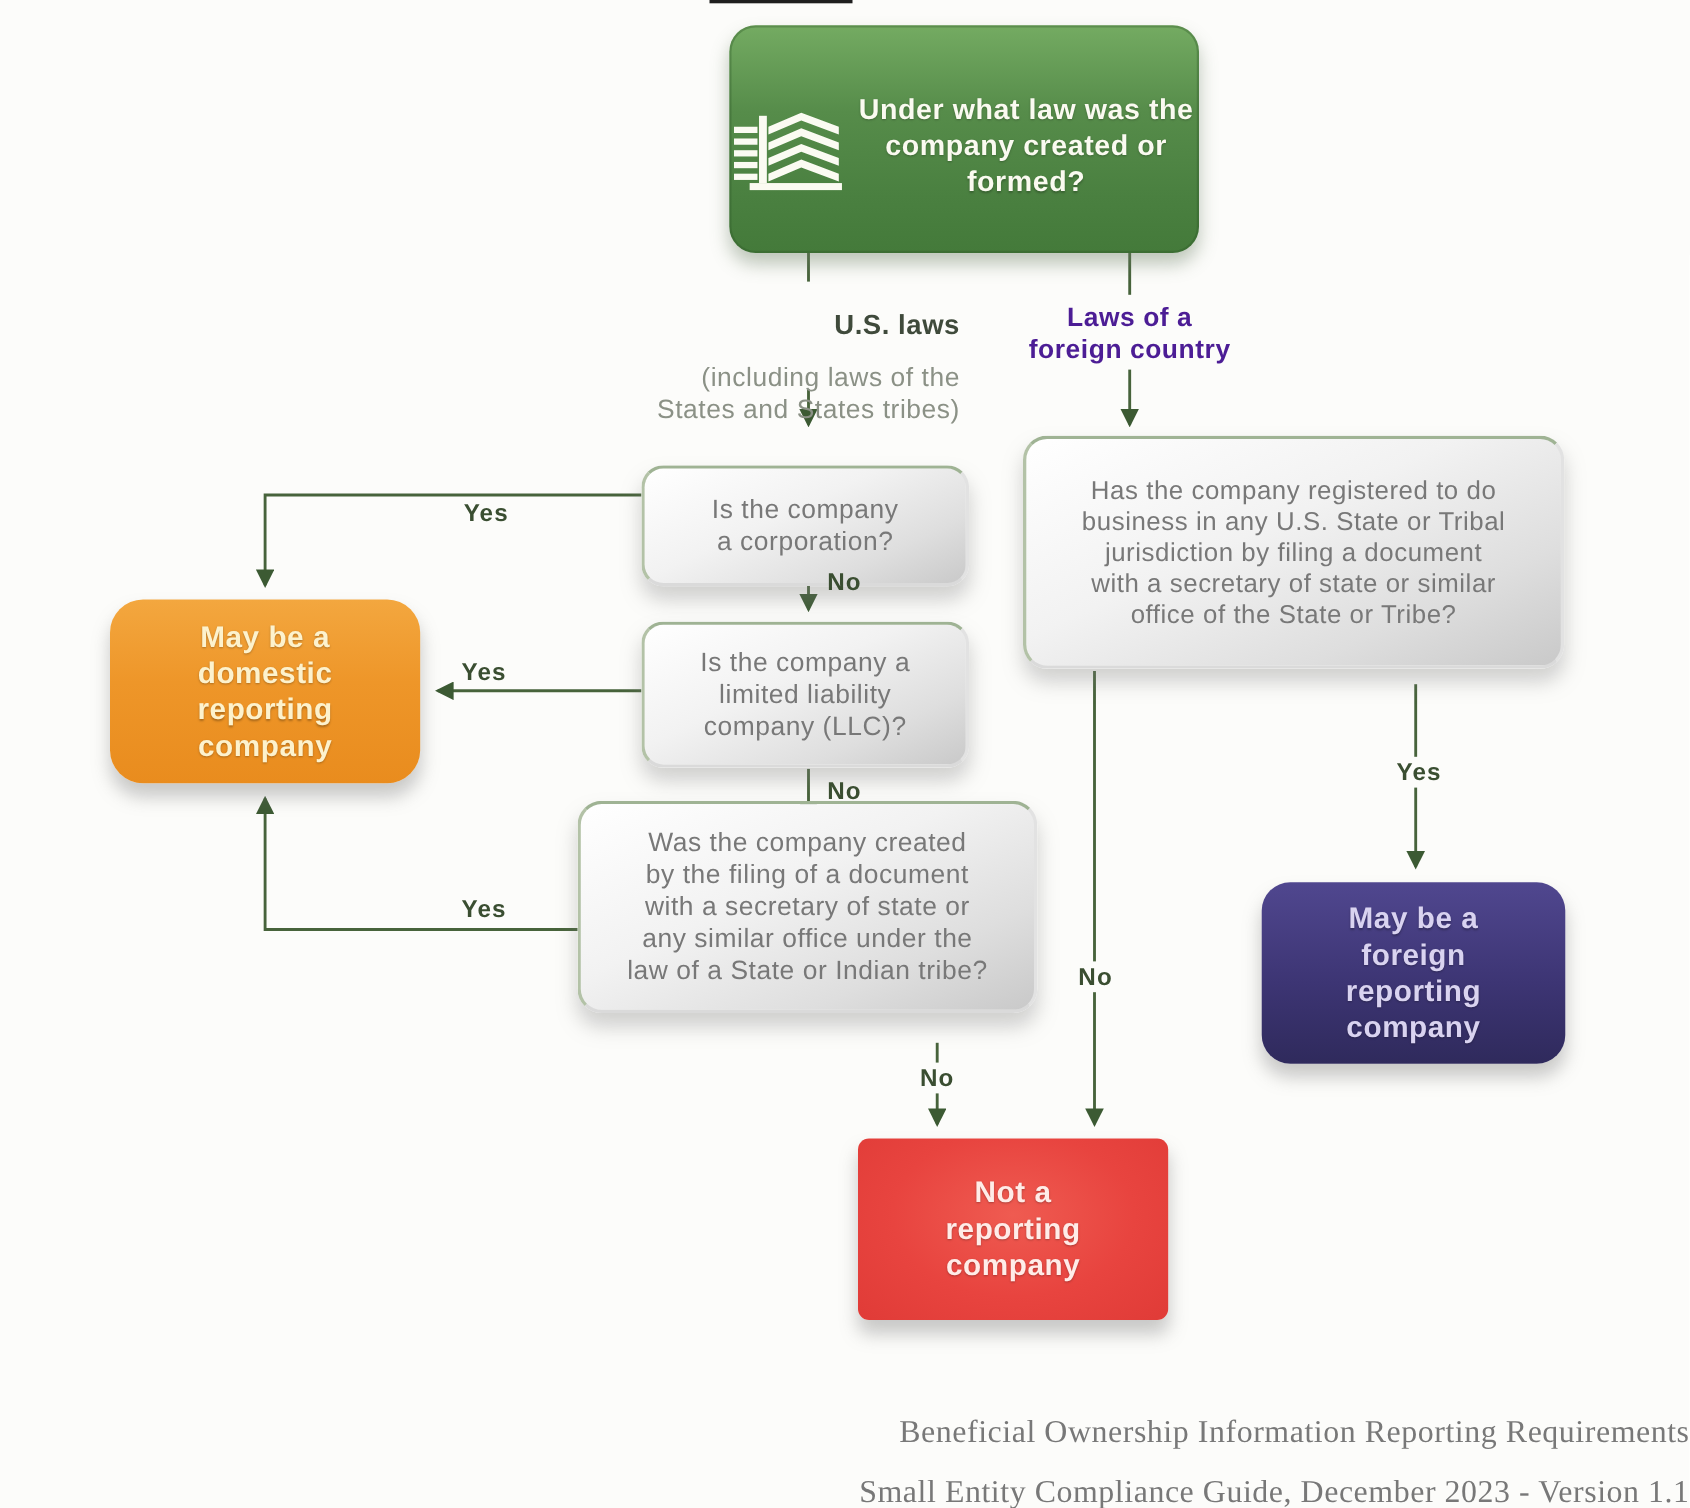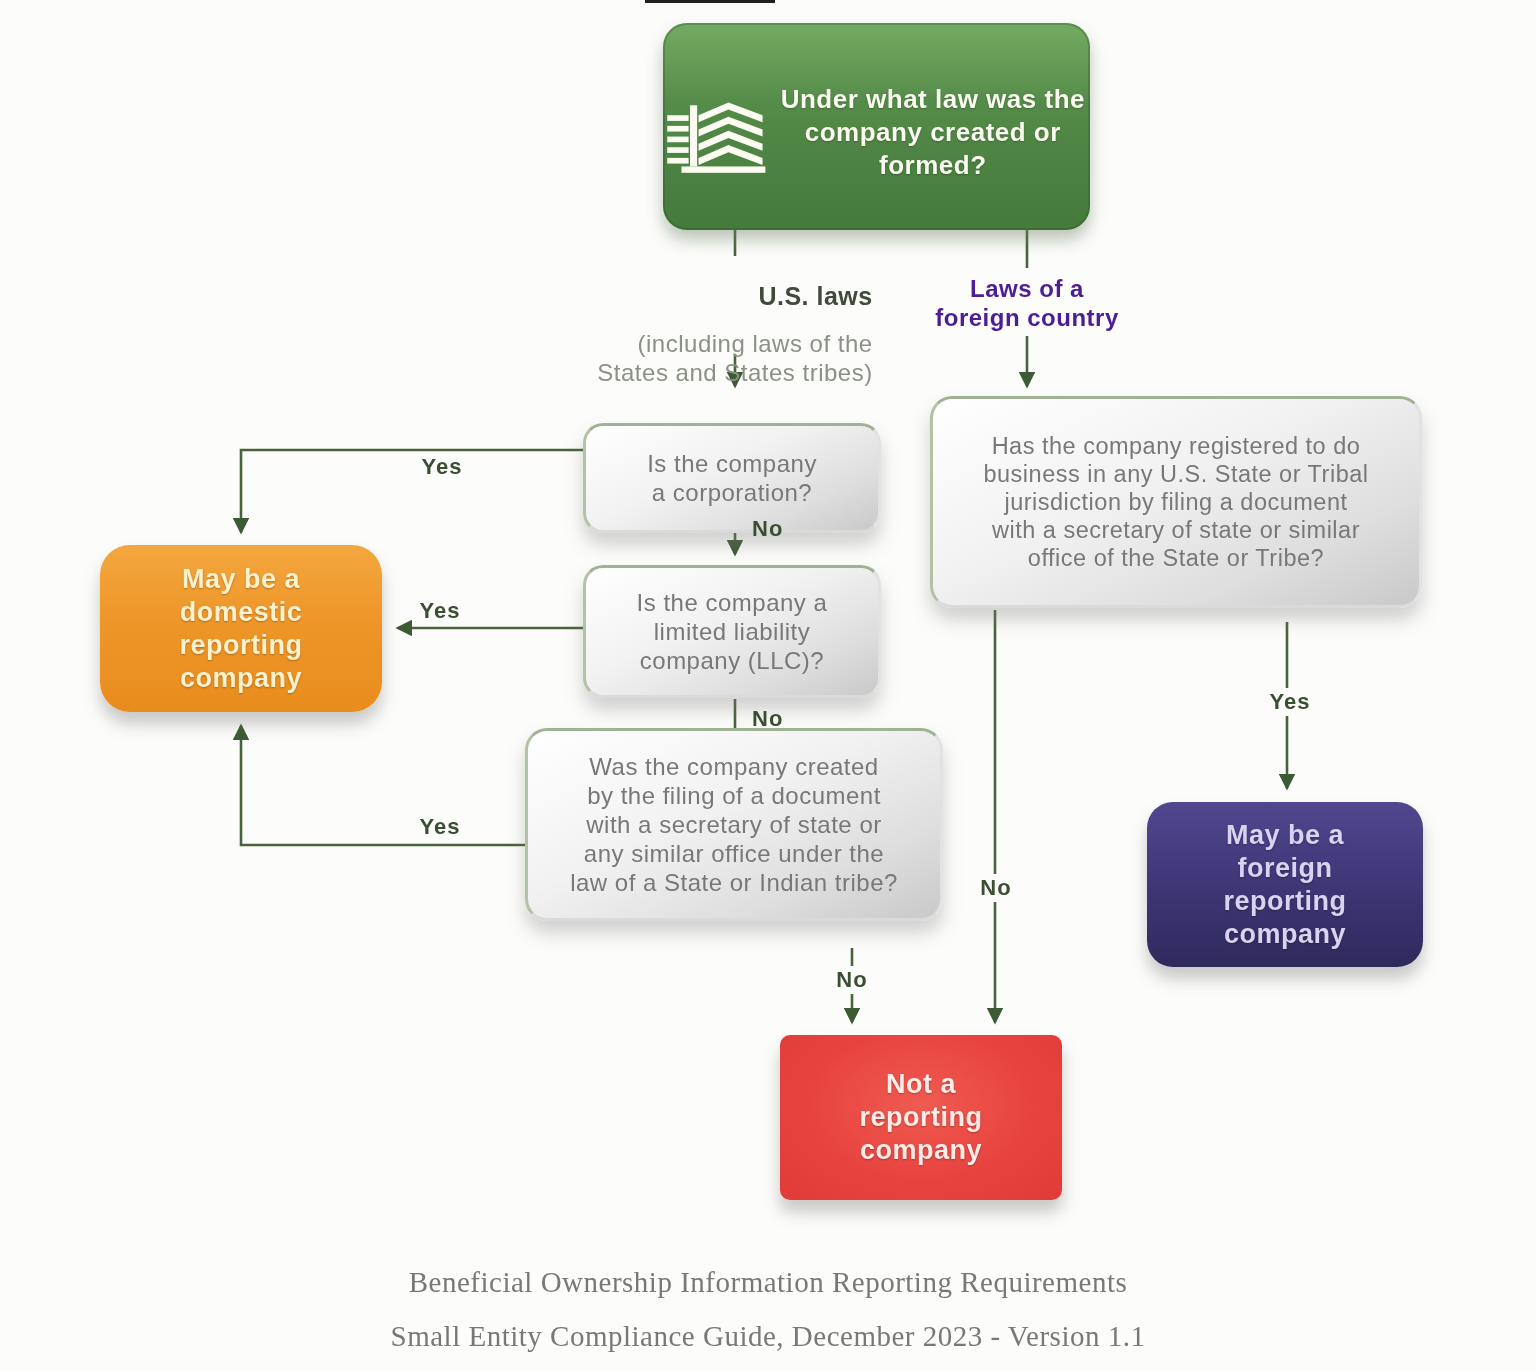--- a/index.html
+++ b/index.html
@@ -68,22 +68,22 @@
   }
   
   .elabel {
     position:absolute; color:#3a4e31; font-size:22px; font-weight:600;
     letter-spacing:1px;
   }
   .ctr { transform:translateX(-50%); }
   .masked { background:#fcfcfa; padding:1px 7px; }
   
   .footer {
-    position:absolute; left:0; width:100%; text-align:center;
-    font-family:"Liberation Serif", serif; color:#787878; letter-spacing:0.5px;
+    position:absolute; left:0; width:100%; text-align:right;
+    font-family:"Liberation Serif", serif; color:#787878; letter-spacing:0.5px;margin-top:20px;
   }
   .f1 { top:1266px; font-size:29px; }
   .f2 { top:1320px; font-size:29px; }
   .artifact { position:absolute; left:645px; top:0; width:130px; height:3px; background:#1f1f1f; }
 </style>
 </head>
 <body>
 
 <div class="canvas">
 

